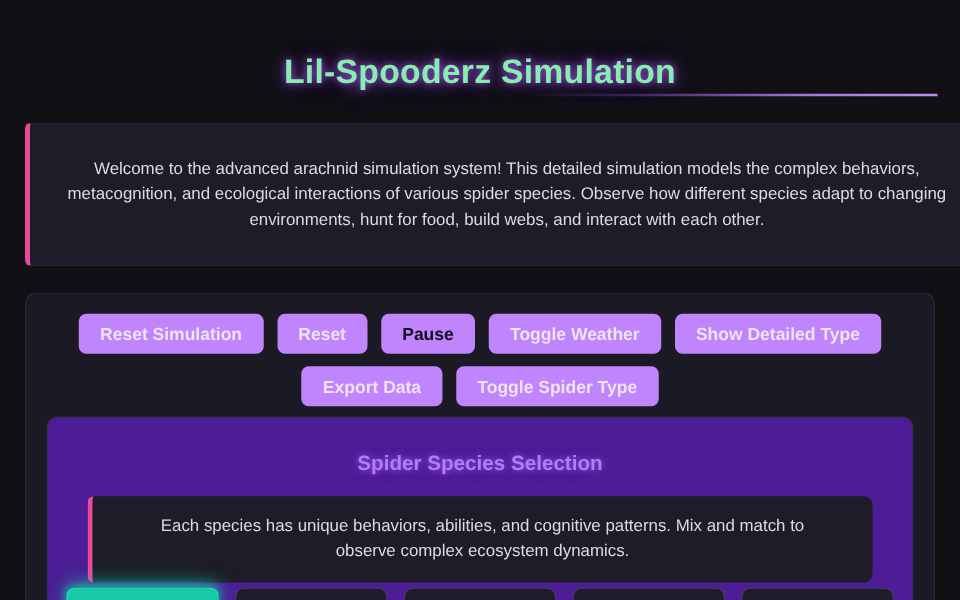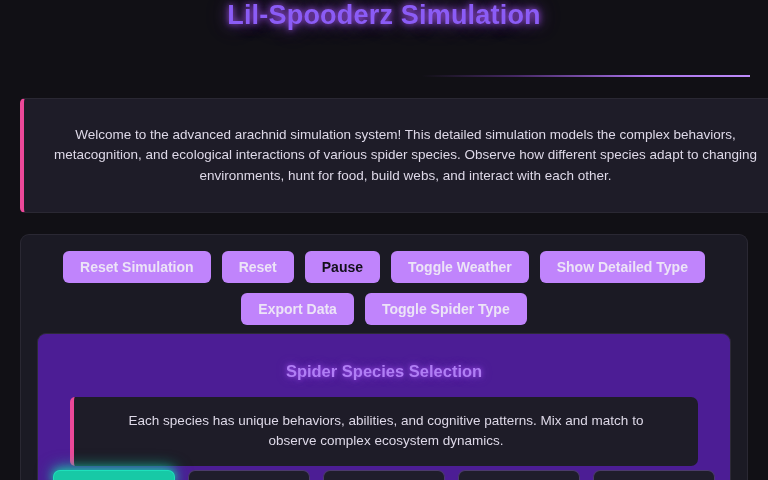--- a/index.html
+++ b/index.html
@@ -23,22 +23,23 @@
     height: 480px;
     position: relative;
     overflow: hidden;
   }
 
   
   .app-title {
     text-align: center;
     font-size: 27px;
     font-weight: bold;
-    color: #8b5cf6;
+    color: #86efac;
     letter-spacing: 0.2px;
+    padding-top: 42px;
     text-shadow:
       0 0 6px rgba(168, 85, 247, 0.85),
       0 0 14px rgba(168, 85, 247, 0.55),
       0 0 26px rgba(168, 85, 247, 0.30);
     position: relative;
   }
 
   .title-underline {
     position: absolute;
     left: 20px;

